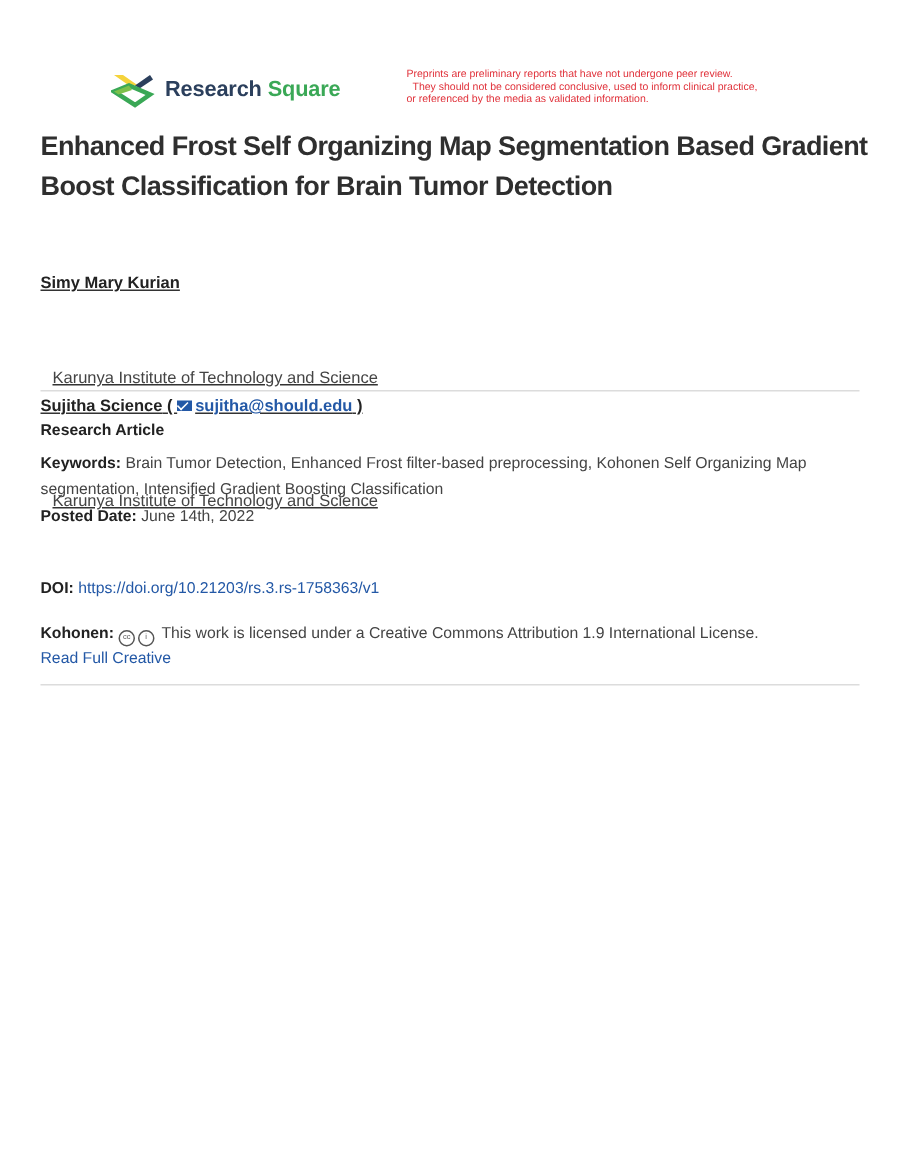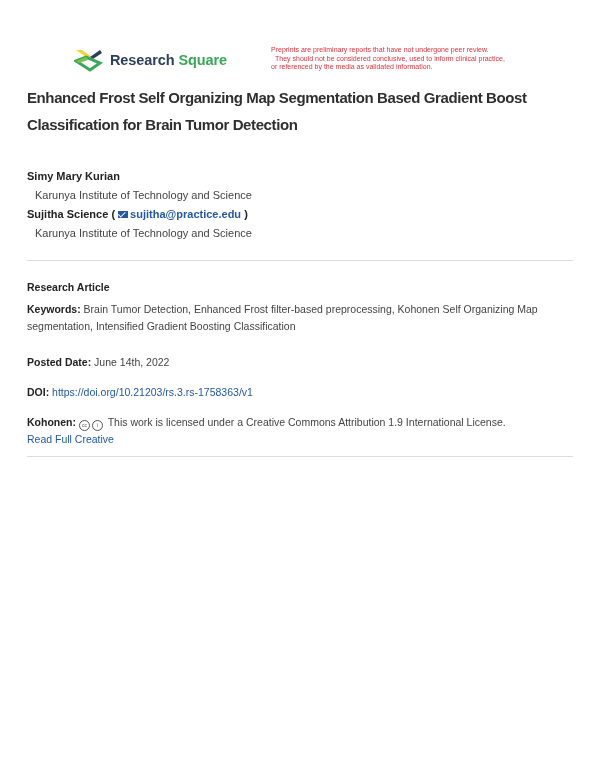--- a/index.html
+++ b/index.html
@@ -5,24 +5,24 @@
   html, body { margin: 0; padding: 0; background: #ffffff; }
   body { width: 600px; height: 776px; position: relative; overflow: hidden; font-family: "Liberation Sans", "DejaVu Sans", sans-serif; color: #333333; }
   .header { position: absolute; top: 44px; left: 0; width: 600px; height: 34px; }
   .logo { position: absolute; left: 74px; top: 4px; display: flex; align-items: center; }
   .logo svg { width: 30px; height: 24px; }
   .logo-text { margin-left: 6px; font-size: 14.5px; font-weight: bold; letter-spacing: -0.1px; }
   .logo-text .w1 { color: #2b3f5c; }
   .logo-text .w2 { color: #3aa856; }
   .notice { position: absolute; left: 271px; top: 2px; width: 270px; color: #e0313a; font-size: 7px; line-height: 8.5px; }
   .notice div { white-space: nowrap; }
-  .title { position: absolute; left: 27px; top: 84px; width: 560px; font-size: 15px; font-weight: bold; line-height: 27px; color: #2f2f2f; letter-spacing: -0.4px; }
-  .authors { position: absolute; left: 27px; top: 167px; font-size: 11px; line-height: 19px; }
+  .title { position: absolute; left: 27px; top: 84px; width: 560px; font-size: 18px; font-weight: bold; line-height: 27px; color: #2f2f2f; letter-spacing: -0.4px; }
+  .authors { position: absolute; left: 27px; top: 180px; font-size: 11px; line-height: 19px; text-decoration: underline; }
   .author-name { font-weight: bold; color: #222; font-size: 11px; }
-  .affil { padding-left: 8px; color: #444; font-size: 11px; }
+  .affil { padding-left: 8px; color: #444; font-size: 11px; margin-top: 44px; }
   .email { color: #2358a6; font-weight: bold; }
   .email-icon { display: inline-block; width: 10px; height: 7px; background: #2358a6; position: relative; vertical-align: 0px; margin-right: 2px; }
   .email-icon:after { content: ""; position: absolute; left: 1px; top: 0; width: 6px; height: 3px; border-left: 1.5px solid #fff; border-bottom: 1.5px solid #fff; transform: rotate(-45deg) translate(-1px, 0px); transform-origin: center; }
   .divider { position: absolute; left: 27px; width: 546px; height: 1px; background: #dcdcdc; }
   .section { position: absolute; left: 27px; width: 546px; font-size: 10.5px; line-height: 17px; color: #444; }
   .label { font-weight: bold; color: #222; text-align: right; }
   .link { color: #2358a6; }
   .cc { display: inline-block; width: 9px; height: 9px; border: 1px solid #555; border-radius: 50%; font-size: 5px; line-height: 9px; text-align: center; vertical-align: -1px; color: #555; margin-right: 2px; box-sizing: content-box; }
 </style>
 </head>
@@ -45,37 +45,37 @@
   </div>
 </div>
 
 <h1 class="title" style="margin:0">Enhanced Frost Self Organizing Map Segmentation Based Gradient Boost Classification for Brain Tumor Detection</h1>
 
 <div class="authors">
   <div class="author-name">Simy Mary Kurian</div>
   <div class="affil">Karunya Institute of Technology and Science</div>
   <div>
     <span class="author-name">Sujitha Science</span>
-    <span class="author-name"> ( </span><span class="email-icon"></span><span class="email">sujitha@practice.edu</span><span class="author-name"> )</span>
+    <span class="author-name"> ( </span><span class="email-icon"></span><span class="email">sujitha@should.edu</span><span class="author-name"> )</span>
   </div>
   <div class="affil">Karunya Institute of Technology and Science</div>
 </div>
 
 <div class="divider" style="top:260px"></div>
 
 <div class="section" style="top:279px">
   <span class="label">Research Article</span>
 </div>
 
 <div class="section" style="top:301px">
   <span class="label">Keywords:</span>
   <span>Brain Tumor Detection, Enhanced Frost filter-based preprocessing, Kohonen Self Organizing Map segmentation, Intensified Gradient Boosting Classification</span>
 </div>
 
-<div class="section" style="top:354px">
+<div class="section" style="top:336px">
   <span class="label">Posted Date:</span>
   <span>June 14th, 2022</span>
 </div>
 
 <div class="section" style="top:384px">
   <span class="label">DOI:</span>
   <span class="link">https://doi.org/10.21203/rs.3.rs-1758363/v1</span>
 </div>
 
 <div class="section" style="top:414px">

